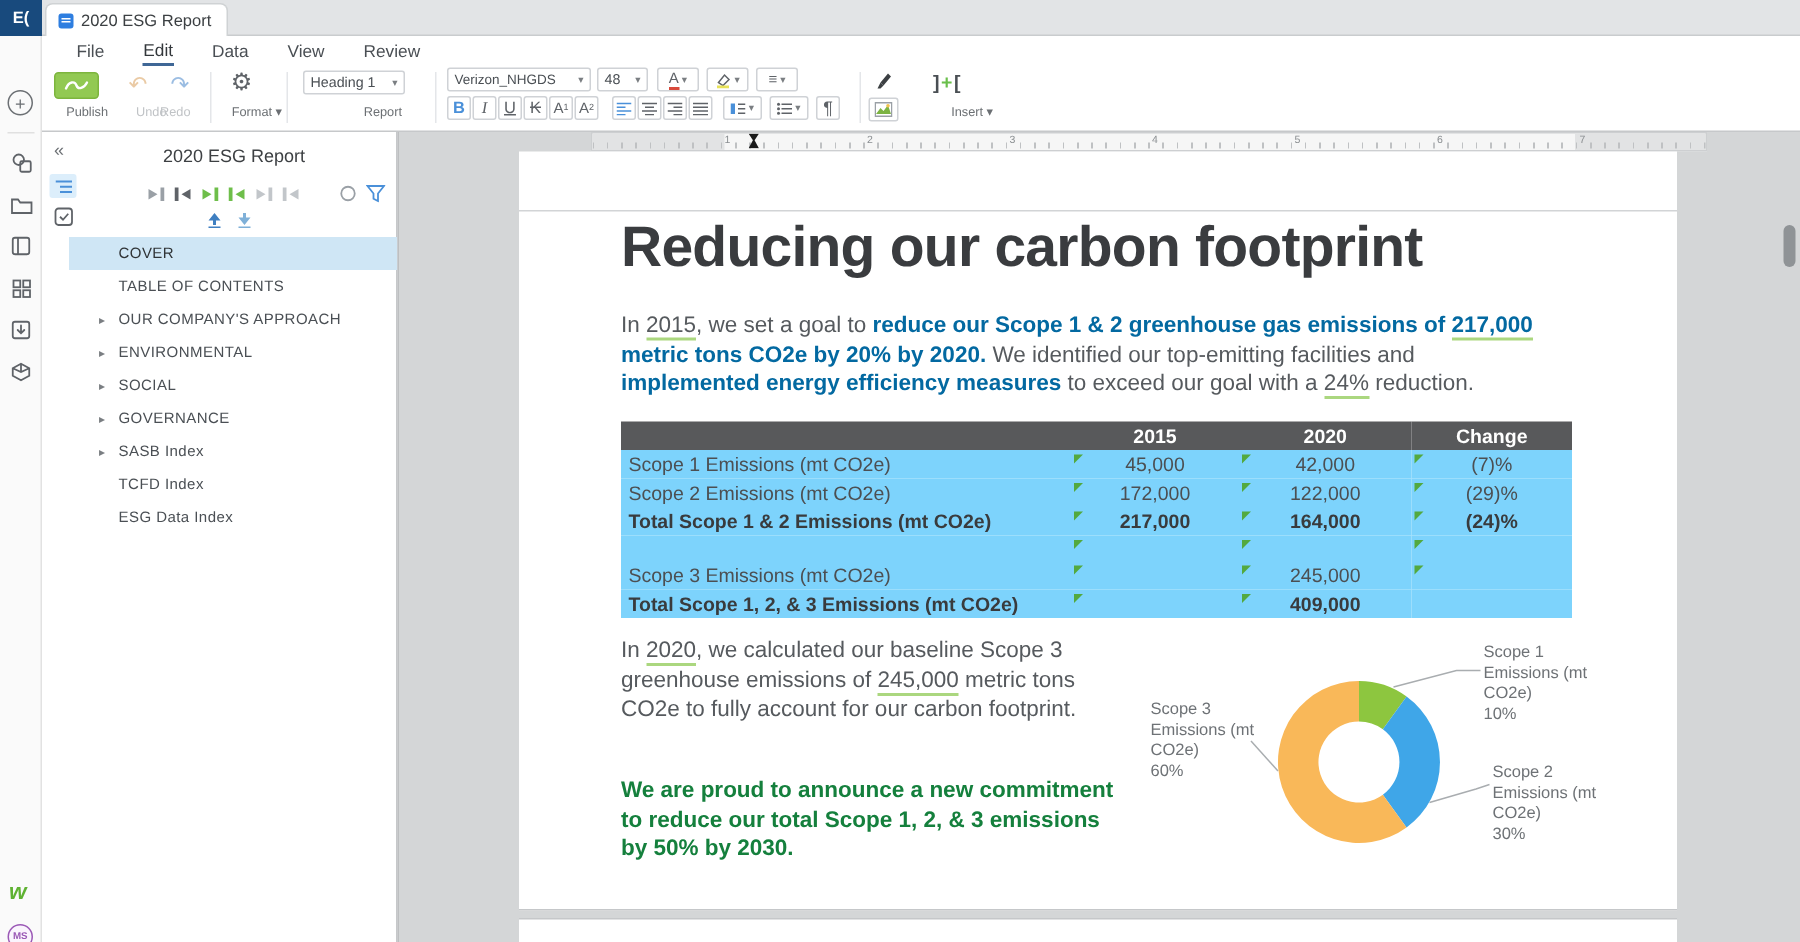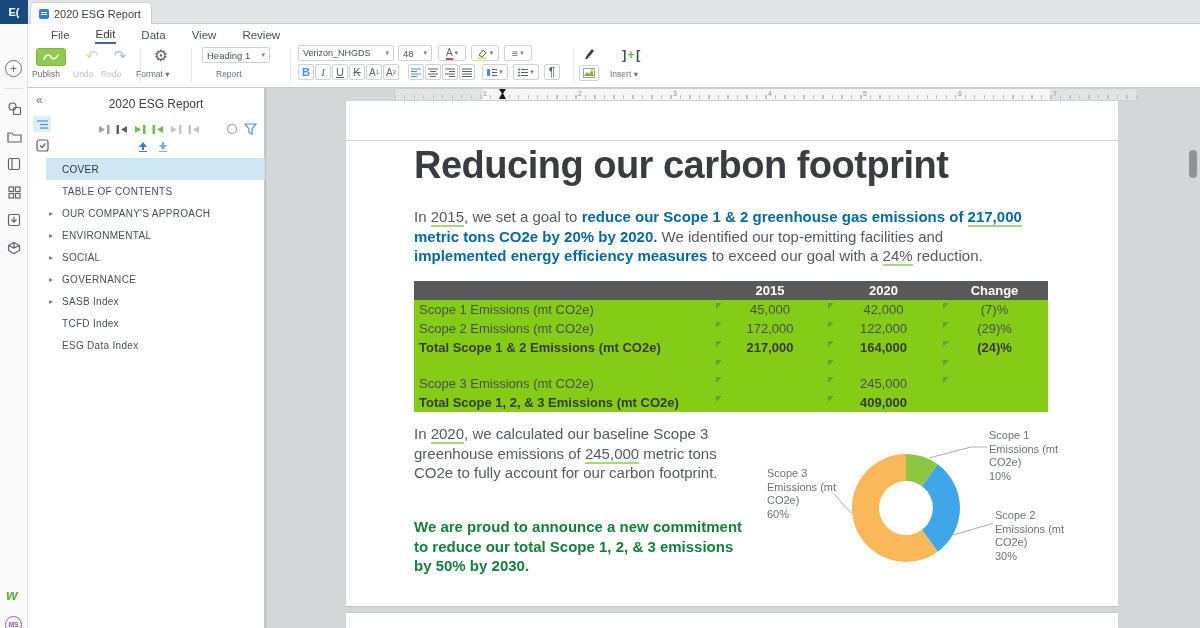--- a/index.html
+++ b/index.html
@@ -14,21 +14,21 @@
   .tab-ico { width:10px; height:10px; background:#2e7ee0; border-radius:2px; position:relative; flex:0 0 auto; }
   .tab-ico:after { content:""; position:absolute; left:2px; top:3px; width:6px; height:1px; background:#fff; box-shadow:0 2px 0 #fff; }
 
   
   .toolbar { position:absolute; left:28px; top:24px; width:1172px; height:64px; background:#fff; border-bottom:1px solid #c6c8ca; }
   .menubar { position:absolute; left:22px; top:0; height:21px; display:flex; gap:24px; align-items:center; }
   .menu-item { font-size:11.5px; color:#4a4f54; padding:3px 1px 2px; cursor:default; }
   .menu-item.active { border-bottom:2px solid #3f6796; color:#33373b; }
   .ribbon { position:absolute; left:0; top:21px; width:100%; height:42px; }
   .sep { position:absolute; top:3px; height:34px; width:1px; background:#e4e6e9; }
-  .rlabel { position:absolute; font-size:8.5px; color:#6b6f73; text-align:left; }
+  .rlabel { position:absolute; font-size:8.5px; color:#6b6f73; text-align:right; }
   .rlabel.dis { color:#c0c3c6; }
   .publish-btn { position:absolute; left:8px; top:3px; width:30px; height:18px; background:#92c953; border:1px solid #7db53e; border-radius:3px; }
   .tbtn { position:absolute; display:flex; align-items:center; justify-content:center; color:#5f6368; }
   .box { border:1px solid #cfd2d6; border-radius:2px; background:#fff; }
   .caret-s { font-size:7px; color:#7a7e82; margin-left:2px; }
   .selbox { position:absolute; height:16px; border:1px solid #cfd2d6; border-radius:2px; display:flex; align-items:center; justify-content:space-between; padding:0 4px; font-size:9.5px; color:#4a4f54; background:#fff; }
   .g-b { color:#4a90d9; font-weight:bold; font-size:11px; }
   .g-i { font-style:italic; font-family:"Liberation Serif",serif; font-size:11px; }
   .g-u { text-decoration:underline; font-size:11px; }
   .g-k { text-decoration:line-through; font-size:11px; }
@@ -47,21 +47,21 @@
   .avatar { position:absolute; left:5px; width:17px; height:17px; border:1.5px solid #9b59b6; border-radius:50%; color:#9b59b6; font-size:6.5px; font-weight:bold; display:flex; align-items:center; justify-content:center; background:#faf4fd; }
 
   
   .sidebar { position:absolute; left:28px; top:88px; width:237px; height:540px; background:#fff; border-right:1px solid #c6c8ca; }
   .side-title { position:absolute; left:30px; right:10px; top:9px; text-align:center; font-size:12px; color:#3d4043; }
   .mini-ico { position:absolute; left:8px; color:#6b6f73; }
   .outline-view { left:5px; top:28px; width:18px; height:16px; background:#dceefb; border-radius:2px; display:flex; align-items:center; justify-content:center; }
   .side-tools { position:absolute; left:70px; top:34px; width:160px; height:14px; display:flex; align-items:center; gap:6px; }
   .updown { position:absolute; left:110px; top:54px; display:flex; gap:10px; }
   .o-list { position:absolute; left:0; top:70px; width:237px; }
-  .o-row { height:22px; display:flex; align-items:center; margin-left:18px; padding-left:3px; cursor:default; }
+  .o-row { height:22px; display:flex; align-items:center; margin-left:18px; padding-left:20px; cursor:default; }
   .o-row.sel { background:#cfe6f5; }
   .o-row .caret { width:13px; font-size:8px; color:#7a7e82; }
   .o-row .olabel { font-size:10px; color:#4a4f54; letter-spacing:0.3px; }
   .o-row.sel .olabel { color:#2f3336; }
 
   
   .canvas { position:absolute; left:265px; top:88px; width:823px; height:540px; background:#d4d6d7; border-left:1px solid #bdbfc1; }
   .ruler { position:absolute; left:128px; top:0; width:744px; height:13px; background:#f6f6f6; border:1px solid #cdcfd1; }
   .ruler .mzone { position:absolute; top:0; height:100%; background:#e2e3e4; }
   .ruler .ticks { position:absolute; left:0; bottom:1px; width:100%; height:4px;
@@ -79,21 +79,21 @@
   .para .bold { font-weight:bold; color:#0369a1; }
   .para .link { border-bottom:2px solid #abd77f; }
   .p1 { left:68px; top:106px; width:618px; }
   .p2 { left:68px; top:323px; width:312px; }
   .p3 { left:68px; top:416px; width:335px; font-weight:bold; color:#15803d; }
 
   .etable { position:absolute; left:68px; top:180px; width:634px; }
   .t-row { display:grid; grid-template-columns:300px 112px 115px 107px; }
   .t-cell { height:19px; line-height:19px; font-size:13px; position:relative; }
   .t-head .t-cell { background:#58595b; color:#fff; font-weight:bold; text-align:center; }
-  .t-row:not(.t-head) .t-cell { background:#84cc16; color:#4c4f52; }
+  .t-row:not(.t-head) .t-cell { background:#7dd3fc; color:#4c4f52; }
   .t-cell.label { padding-left:5px; text-align:left; }
   .t-cell.num { text-align:center; }
   .boldrow .t-cell { font-weight:bold; color:#393b3d !important; }
   .emptyrow .t-cell { height:17px; }
   .marker { position:absolute; left:2px; top:3px; width:0; height:0; border-top:6px solid #53a93f; border-right:6px solid transparent; }
 
   .chart-label { position:absolute; font-size:11px; line-height:13.5px; color:#6e7276; white-space:pre-line; }
   .donut-svg { position:absolute; left:400px; top:331px; }
 </style>
 </head>

